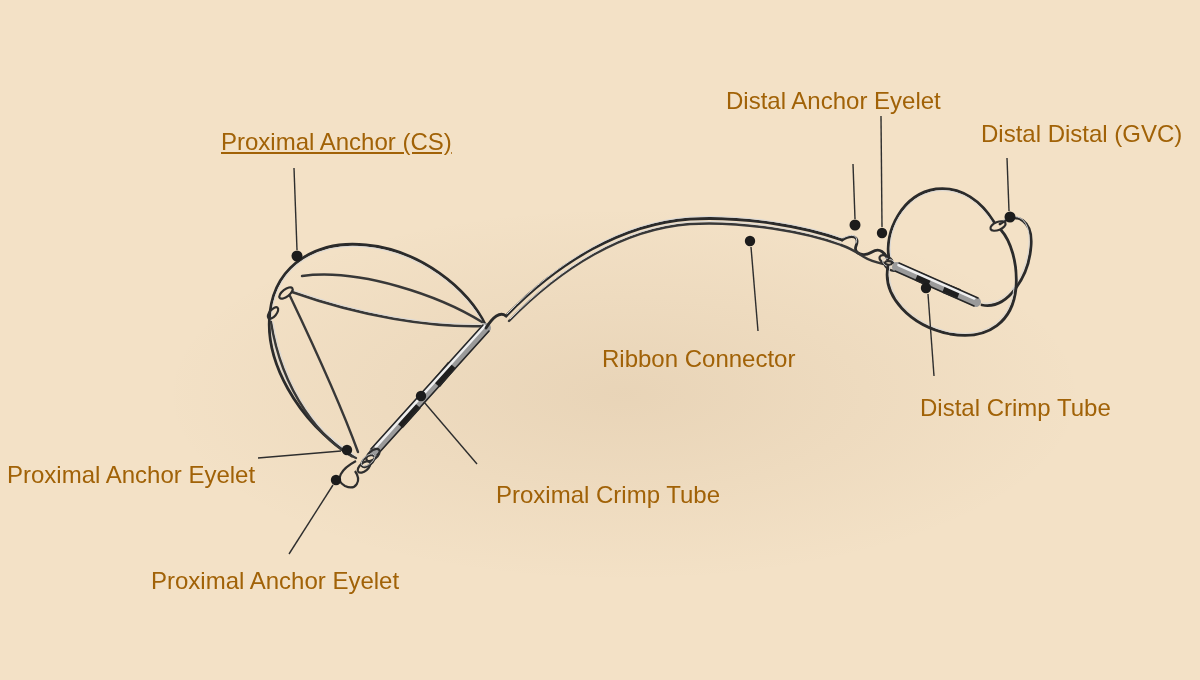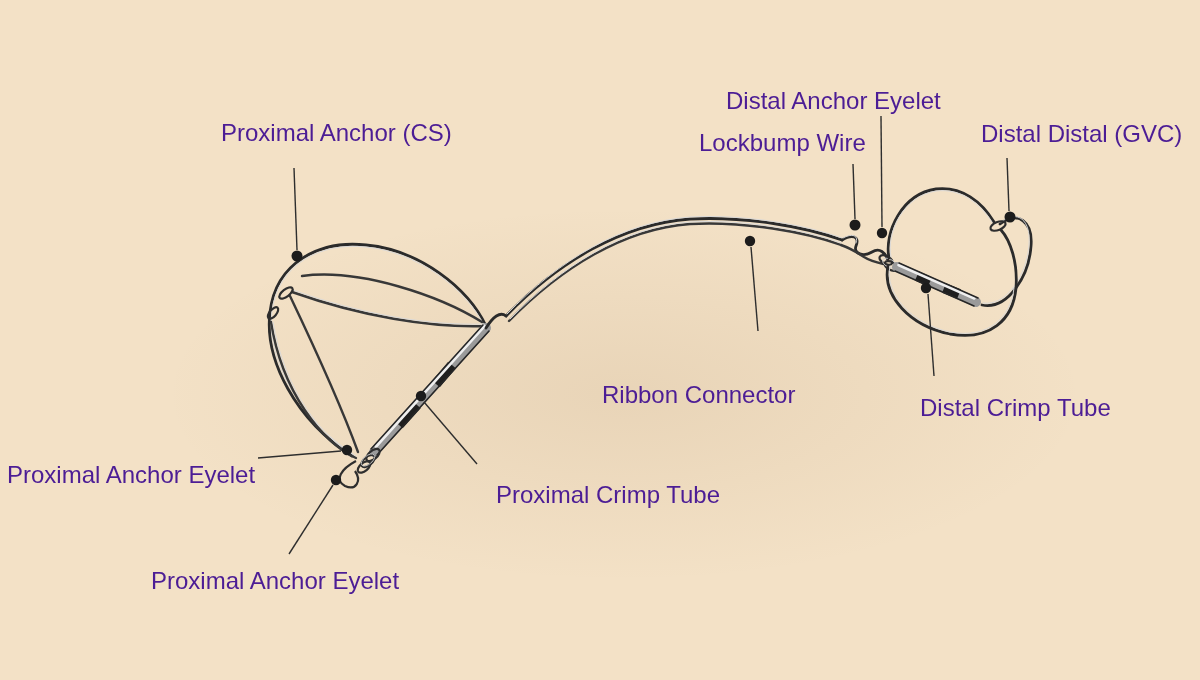--- a/index.html
+++ b/index.html
@@ -12,21 +12,21 @@
     overflow: hidden;
   }
   .shade {
     position:absolute; inset:0;
     background: radial-gradient(ellipse 640px 260px at 52% 58%, rgba(140,100,55,0.10), rgba(140,100,55,0.0) 72%);
     pointer-events:none;
   }
   svg.art { position:absolute; left:0; top:0; }
   .label {
     position:absolute;
-    color:#4c1d95;
+    color:#a16207;
     font-size:24px;
     line-height:26px;
     white-space:nowrap;
     letter-spacing:0px;
   }
   
   .w   { fill:none; stroke:#383838; stroke-width:2.4; stroke-linecap:round; }
   .w2  { fill:none; stroke:#2b2b2b; stroke-width:2.8; stroke-linecap:round; }
   .wh  { fill:none; stroke:#d8d8d8; stroke-width:1;   stroke-linecap:round; opacity:.95; }
   .knot{ fill:none; stroke:#2e2e2e; stroke-width:2.2; }
@@ -156,29 +156,28 @@
     <g>
       <line class="leader" x1="289" y1="554" x2="333" y2="485" stroke="#2e2e2e"></line>
       <circle cx="336" cy="480" r="5.2" fill="#1c1c1c"></circle>
     </g>
     <g>
       <circle cx="421" cy="396" r="5.2" fill="#1c1c1c"></circle>
       <line class="leader" x1="424" y1="402" x2="477" y2="464" stroke="#2e2e2e"></line>
     </g>
   </svg>
 
-  <div class="label" style="left:221px; top:120px;">Proximal Anchor (CS)</div>
+  <div class="label" style="left:221px; top:129px;text-decoration:underline;">Proximal Anchor (CS)</div>
 
   <div class="label" style="left:726px; top:88px;">Distal Anchor Eyelet</div>
 
-  <div class="label" style="left:699px; top:130px;">Lockbump Wire</div>
 
   <div class="label" style="left:981px; top:121px;">Distal Distal (GVC)</div>
 
-  <div class="label" style="left:602px; top:346px;margin-top:36px;">Ribbon Connector</div>
+  <div class="label" style="left:602px; top:346px;">Ribbon Connector</div>
 
   <div class="label" style="left:920px; top:395px;">Distal Crimp Tube</div>
 
   <div class="label" style="left:7px; top:462px;">Proximal Anchor Eyelet</div>
 
   <div class="label" style="left:496px; top:482px;">Proximal Crimp Tube</div>
 
   <div class="label" style="left:151px; top:568px;">Proximal Anchor Eyelet</div>
 </div>
 

